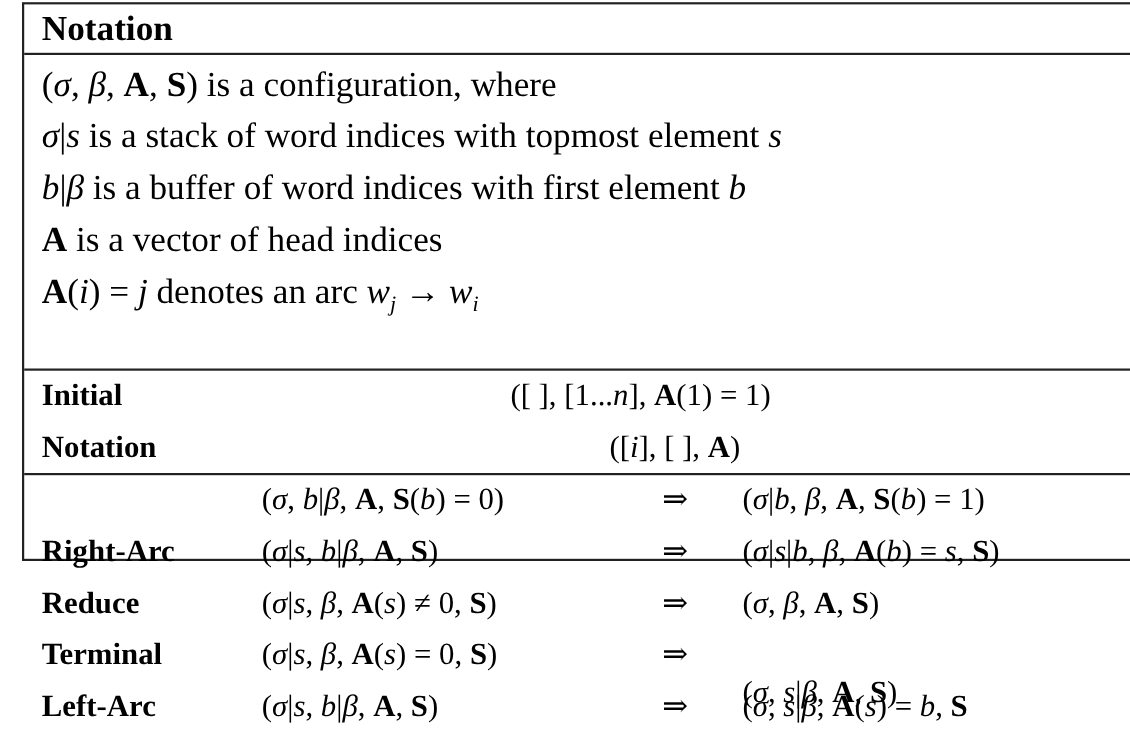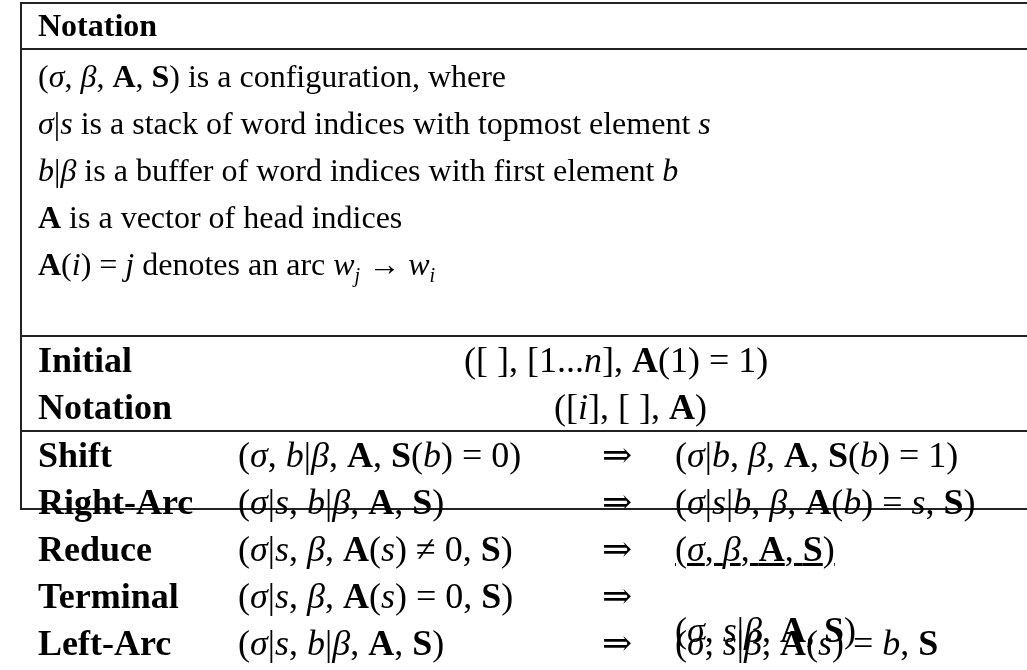--- a/index.html
+++ b/index.html
@@ -6,21 +6,21 @@
   body { width: 1027px; height: 670px; overflow: hidden; font-family: "Liberation Serif", "DejaVu Serif", serif; color: #000; }
   .tbl {
     position: absolute; left: 20px; top: 2px; width: 1020px; height: 508px;
     border: 2px solid #222; box-sizing: border-box;
   }
   .hline { position: absolute; left: 0; right: 0; height: 0; border-top: 2px solid #222; }
   .row { position: absolute; left: 16px; white-space: nowrap; font-size: 32px; line-height: 46px; }
   .bold { font-weight: bold; }
   .math i { font-style: italic; }
   .math b { font-weight: bold; font-style: normal; }
-  .cell { position: absolute; white-space: nowrap; font-size: 36px; line-height: 46px; }
+  .cell { position: absolute; white-space: nowrap; font-size: 28px; line-height: 46px; }
   .lbl { font-weight: bold; font-family: "Liberation Serif", serif; }
 </style>
 </head>
 <body>
 
 <div class="tbl">
 
   <div class="row bold" style="top:-2px;">Notation</div>
   <div class="hline" style="top:44px;"></div>
 
@@ -40,34 +40,33 @@
     <span class="math"><b>A</b>(<i>i</i>) = <i>j</i></span><span> denotes an arc </span><span class="math"><i>w</i><sub style="font-size:20px;"><i>j</i></sub> → <i>w</i><sub style="font-size:20px;"><i>i</i></sub></span>
   </div>
   <div class="hline" style="top:331px;"></div>
 
   <div class="cell lbl" style="left:16px; top:333px;">Initial</div>
   <div class="cell math" style="left:442px; top:333px;">([ ], [1...<i>n</i>], <b>A</b>(1) = 1)</div>
   <div class="cell lbl" style="left:16px; top:380px;">Notation</div>
   <div class="cell math" style="left:532px; top:380px;">([<i>i</i>], [ ], <b>A</b>)</div>
   <div class="hline" style="top:426px;"></div>
 
-  <div class="cell lbl" style="left:16px; top:428px;">Shift</div>
   <div class="cell math" style="left:216px; top:428px;">(<i>σ</i>, <i>b</i>|<i>β</i>, <b>A</b>, <b>S</b>(<i>b</i>) = 0)</div>
   <div class="cell" style="left:580px; top:428px;">⇒</div>
   <div class="cell math" style="left:653px; top:428px;">(<i>σ</i>|<i>b</i>, <i>β</i>, <b>A</b>, <b>S</b>(<i>b</i>) = 1)</div>
 
   <div class="cell lbl" style="left:16px; top:475px;">Right-Arc</div>
   <div class="cell math" style="left:216px; top:475px;">(<i>σ</i>|<i>s</i>, <i>b</i>|<i>β</i>, <b>A</b>, <b>S</b>)</div>
   <div class="cell" style="left:580px; top:475px;">⇒</div>
   <div class="cell math" style="left:653px; top:475px;">(<i>σ</i>|<i>s</i>|<i>b</i>, <i>β</i>, <b>A</b>(<i>b</i>) = <i>s</i>, <b>S</b>)</div>
 
   <div class="cell lbl" style="left:16px; top:522px;">Reduce</div>
   <div class="cell math" style="left:216px; top:522px;">(<i>σ</i>|<i>s</i>, <i>β</i>, <b>A</b>(<i>s</i>) ≠ 0, <b>S</b>)</div>
   <div class="cell" style="left:580px; top:522px;">⇒</div>
-  <div class="cell math" style="left:653px; top:522px;text-decoration:underline;">(<i>σ</i>, <i>β</i>, <b>A</b>, <b>S</b>)</div>
+  <div class="cell math" style="left:653px; top:522px;">(<i>σ</i>, <i>β</i>, <b>A</b>, <b>S</b>)</div>
 
   <div class="cell lbl" style="left:16px; top:569px;">Terminal</div>
   <div class="cell math" style="left:216px; top:569px;">(<i>σ</i>|<i>s</i>, <i>β</i>, <b>A</b>(<i>s</i>) = 0, <b>S</b>)</div>
   <div class="cell" style="left:580px; top:569px;">⇒</div>
   <div class="cell math" style="left:653px; top:569px;margin-top:34px;">(<i>σ</i>, <i>s</i>|<i>β</i>, <b>A</b>, <b>S</b>)</div>
 
   <div class="cell lbl" style="left:16px; top:616px;">Left-Arc</div>
   <div class="cell math" style="left:216px; top:616px;">(<i>σ</i>|<i>s</i>, <i>b</i>|<i>β</i>, <b>A</b>, <b>S</b>)</div>
   <div class="cell" style="left:580px; top:616px;">⇒</div>
   <div class="cell math" style="left:653px; top:616px;">(<i>σ</i>, <i>s</i>|<i>β</i>, <b>A</b>(<i>s</i>) = <i>b</i>, <b>S</b></div>

